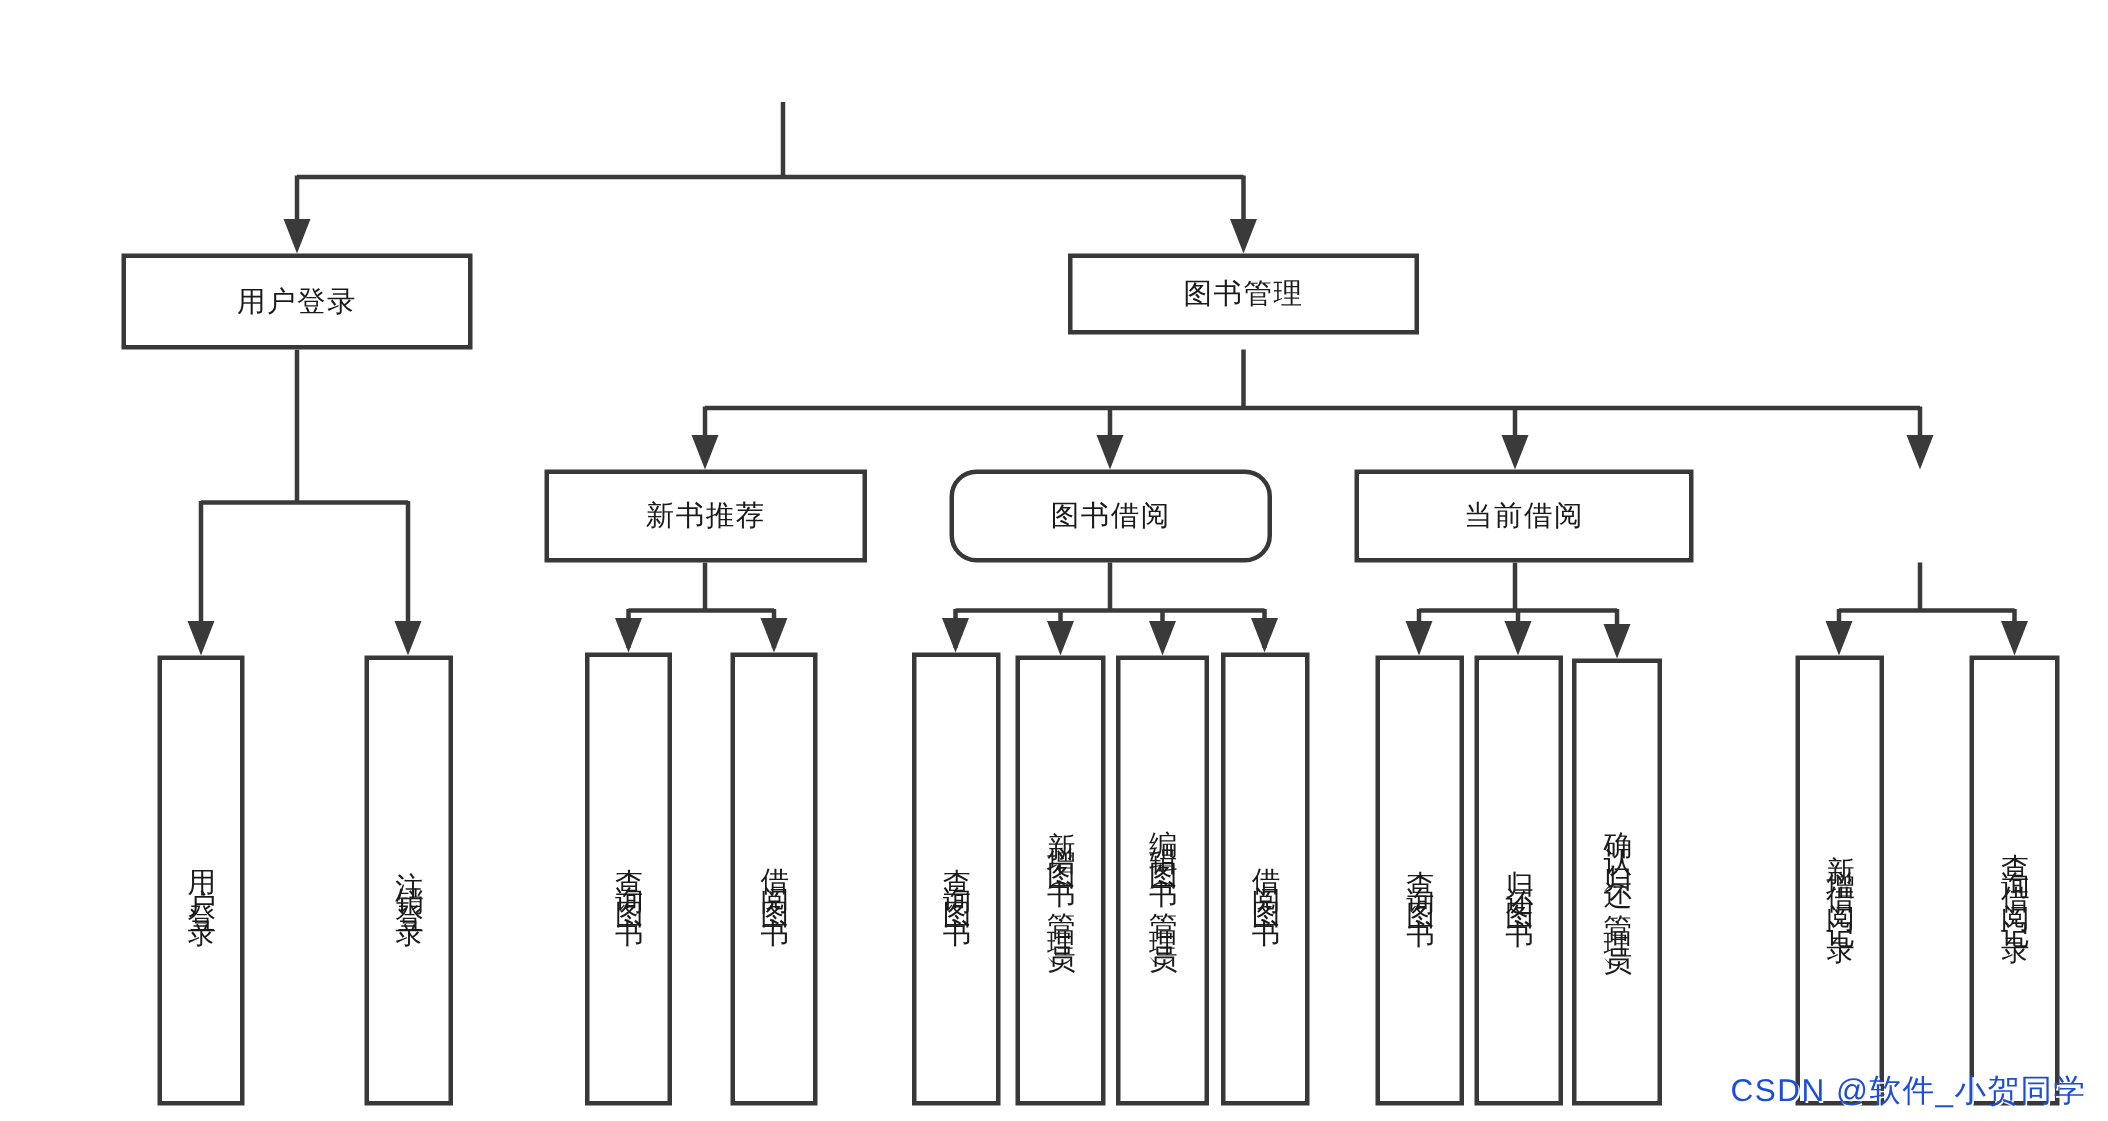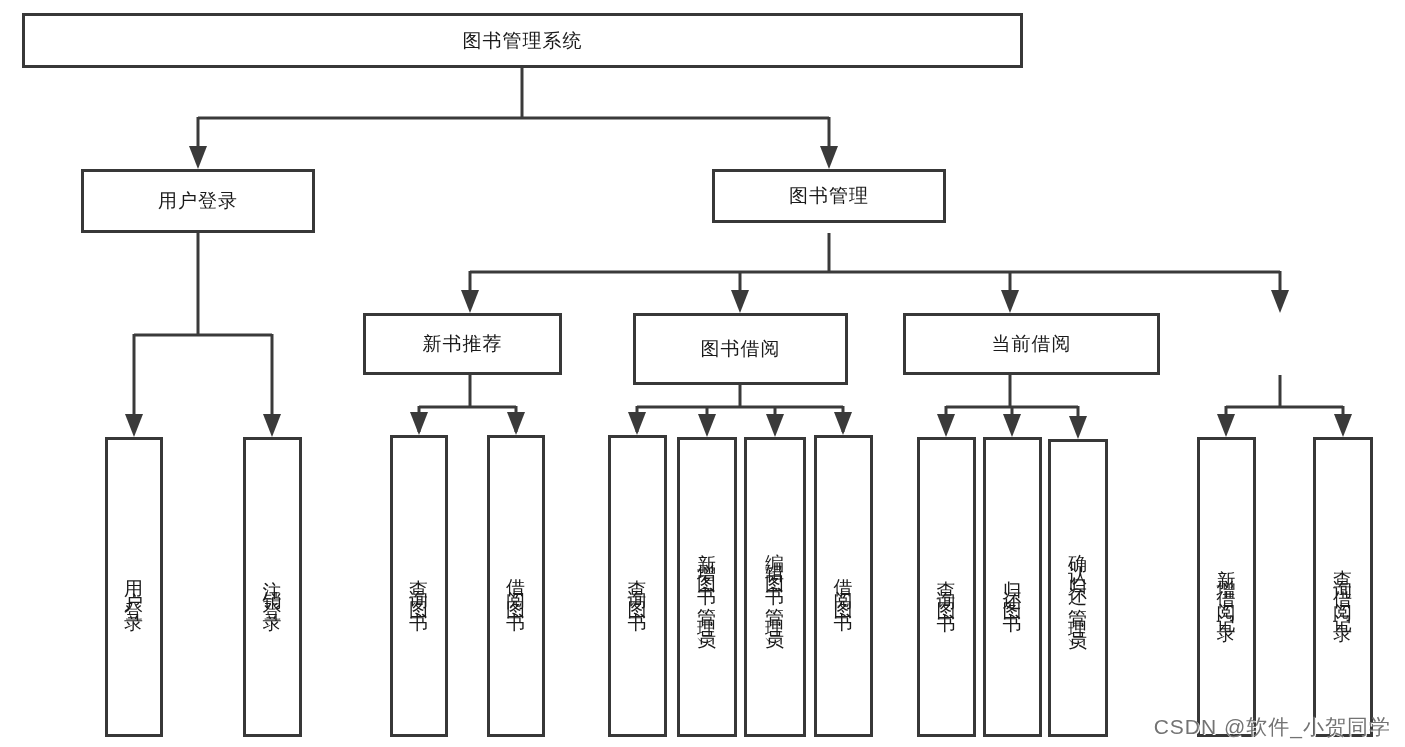--- a/index.html
+++ b/index.html
@@ -12,21 +12,21 @@
     display:flex;align-items:center;justify-content:center;
     font-size:19px;letter-spacing:1px;text-align:center;z-index:2;
   }
   .box.v{
     writing-mode:vertical-rl;text-orientation:mixed;
     letter-spacing:11px;line-height:1;font-size:19px;
     padding:6px 0;
   }
   .watermark{
     position:absolute;right:14px;bottom:6px;z-index:3;
-    color:#737373;font-size:21px;letter-spacing:1px;
+    color:#1d4ed8;font-size:21px;letter-spacing:1px;
     text-shadow:1px 1px 0 #ffffff;
   }
 </style>
 </head>
 <body>
 
 <div id="stage">
 
   <svg class="connectors" viewBox="0 0 1405 747" xmlns="http://www.w3.org/2000/svg">
     <g stroke="#3a3a3a" stroke-width="3" fill="none">
@@ -87,28 +87,27 @@
       <polygon points="766,414 784,414 775,437"></polygon>
       <polygon points="834,412 852,412 843,435"></polygon>
       <polygon points="937,414 955,414 946,437"></polygon>
       <polygon points="1003,414 1021,414 1012,437"></polygon>
       <polygon points="1069,416 1087,416 1078,439"></polygon>
       <polygon points="1217,414 1235,414 1226,437"></polygon>
       <polygon points="1334,414 1352,414 1343,437"></polygon>
     </g>
   </svg>
 
-  <div class="box" style="left:22px;top:13px;width:1001px;height:55px;">图书管理系统</div>
 
   <div class="box" style="left:81px;top:169px;width:234px;height:64px;">用户登录</div>
   <div class="box" style="left:712px;top:169px;width:234px;height:54px;">图书管理</div>
 
-  <div class="box" style="left:363px;top:313px;width:199px;height:62px;">新书推荐</div>
-  <div class="box" style="left:633px;top:313px;width:215px;height:72px;">图书借阅</div>
-  <div class="box" style="left:903px;top:313px;width:257px;height:62px;">当前借阅</div>
+  <div class="box" style="left:363px;top:313px;width:215px;height:62px;">新书推荐</div>
+  <div class="box" style="left:633px;top:313px;width:215px;height:62px;border-radius:18px;">图书借阅</div>
+  <div class="box" style="left:903px;top:313px;width:226px;height:62px;">当前借阅</div>
 
   <div class="box v" style="left:105px;top:437px;width:58px;height:300px;">用户登录</div>
   <div class="box v" style="left:243px;top:437px;width:59px;height:300px;">注销登录</div>
 
   <div class="box v" style="left:390px;top:435px;width:58px;height:302px;">查询图书</div>
   <div class="box v" style="left:487px;top:435px;width:58px;height:302px;">借阅图书</div>
 
   <div class="box v" style="left:608px;top:435px;width:59px;height:302px;">查询图书</div>
   <div class="box v" style="left:677px;top:437px;width:60px;height:300px;">新增图书（管理员）</div>
   <div class="box v" style="left:744px;top:437px;width:62px;height:300px;">编辑图书（管理员）</div>

